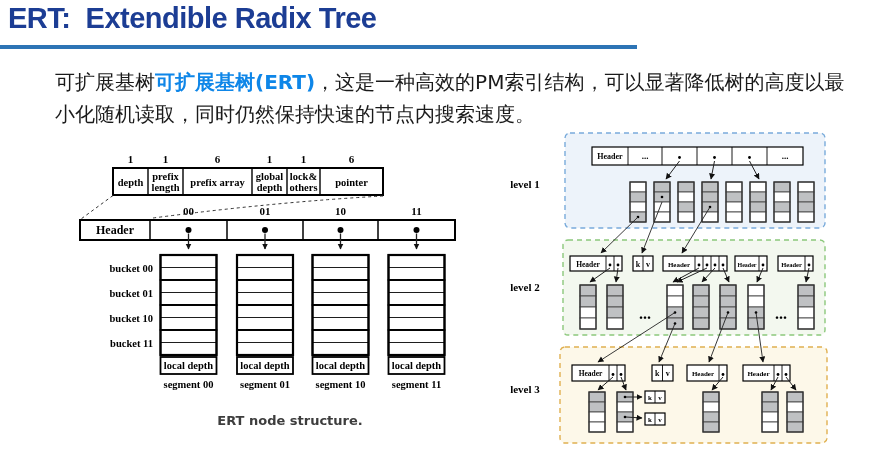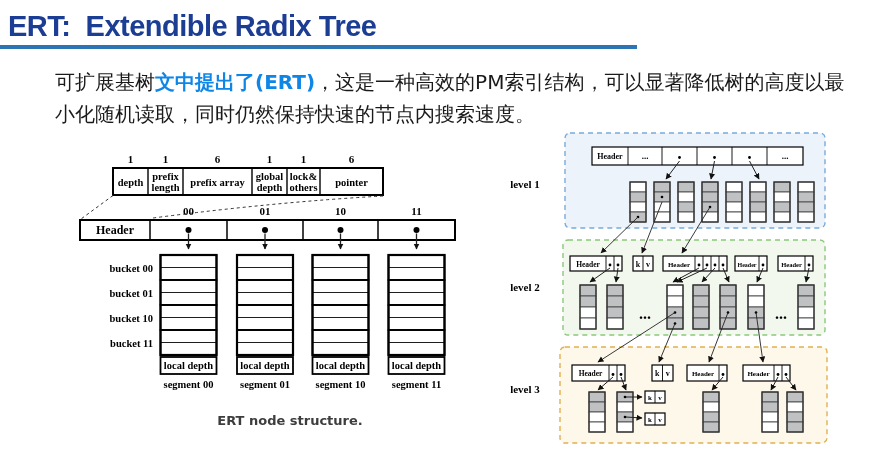--- a/index.html
+++ b/index.html
@@ -1,21 +1,21 @@
 <!DOCTYPE html>
 <html style="--title-blue: #1c3d94; --underline-blue: #2d74b5; --highlight-blue: #0e86e8; --l1-bg: #edf3fa; --l1-border: #79abdb; --l2-bg: #f3f8ef; --l2-border: #8cc87c; --l3-bg: #fdf8e9; --l3-border: #e0b050; --cell-gray: #bfc1c3;"><head>
 <meta charset="utf-8">
 <style>
   html,body{margin:0;padding:0;}
   body{
     width:873px;height:450px;position:relative;overflow:hidden;background:#ffffff;
     font-family:"Liberation Sans","DejaVu Sans",sans-serif;
   }
   .title{
-    position:absolute;left:8px;top:10px;
+    position:absolute;left:8px;top:2px;
     font-size:29px;font-weight:bold;color:var(--title-blue,#1c3d94);
     white-space:pre;letter-spacing:-0.5px;
   }
   .title-underline{
     position:absolute;left:0;top:45px;width:637px;height:3.5px;
     background:var(--underline-blue,#2d74b5);
   }
   .intro{
     position:absolute;left:55px;top:66px;width:792px;
     font-size:20px;line-height:1.62;color:#1a1a1a;
@@ -24,21 +24,21 @@
   .intro .hl{color:var(--highlight-blue,#0e86e8);font-weight:bold;}
   #left-svg{position:absolute;left:75px;top:145px;}
   #right-svg{position:absolute;left:495px;top:125px;}
 </style>
 </head>
 <body>
 
 <div class="title">ERT:  Extendible Radix Tree</div>
 <div class="title-underline"></div>
 
-<div class="intro"><span>可扩展基树</span><span class="hl">文中提出了(ERT)</span><span>，这是一种高效的PM索引结构，可以显著降低树的高度以最小化随机读取，同时仍然保持快速的节点内搜索速度。</span></div>
+<div class="intro"><span>可扩展基树</span><span class="hl">可扩展基树(ERT)</span><span>，这是一种高效的PM索引结构，可以显著降低树的高度以最小化随机读取，同时仍然保持快速的节点内搜索速度。</span></div>
 
 <svg id="left-svg" width="400" height="300">
     <defs>
       <marker id="ahL" markerWidth="7" markerHeight="7" refX="5.5" refY="3" orient="auto" markerUnits="userSpaceOnUse">
         <path d="M0,0 L6,3 L0,6 Z" fill="#111"></path>
       </marker>
     </defs>
     <g>
       <text x="55.5" y="18" font-size="11" font-family="&quot;Liberation Serif&quot;,&quot;DejaVu Serif&quot;,serif" font-weight="bold" text-anchor="middle" fill="#000">1</text>
       <text x="90.5" y="18" font-size="11" font-family="&quot;Liberation Serif&quot;,&quot;DejaVu Serif&quot;,serif" font-weight="bold" text-anchor="middle" fill="#000">1</text>

